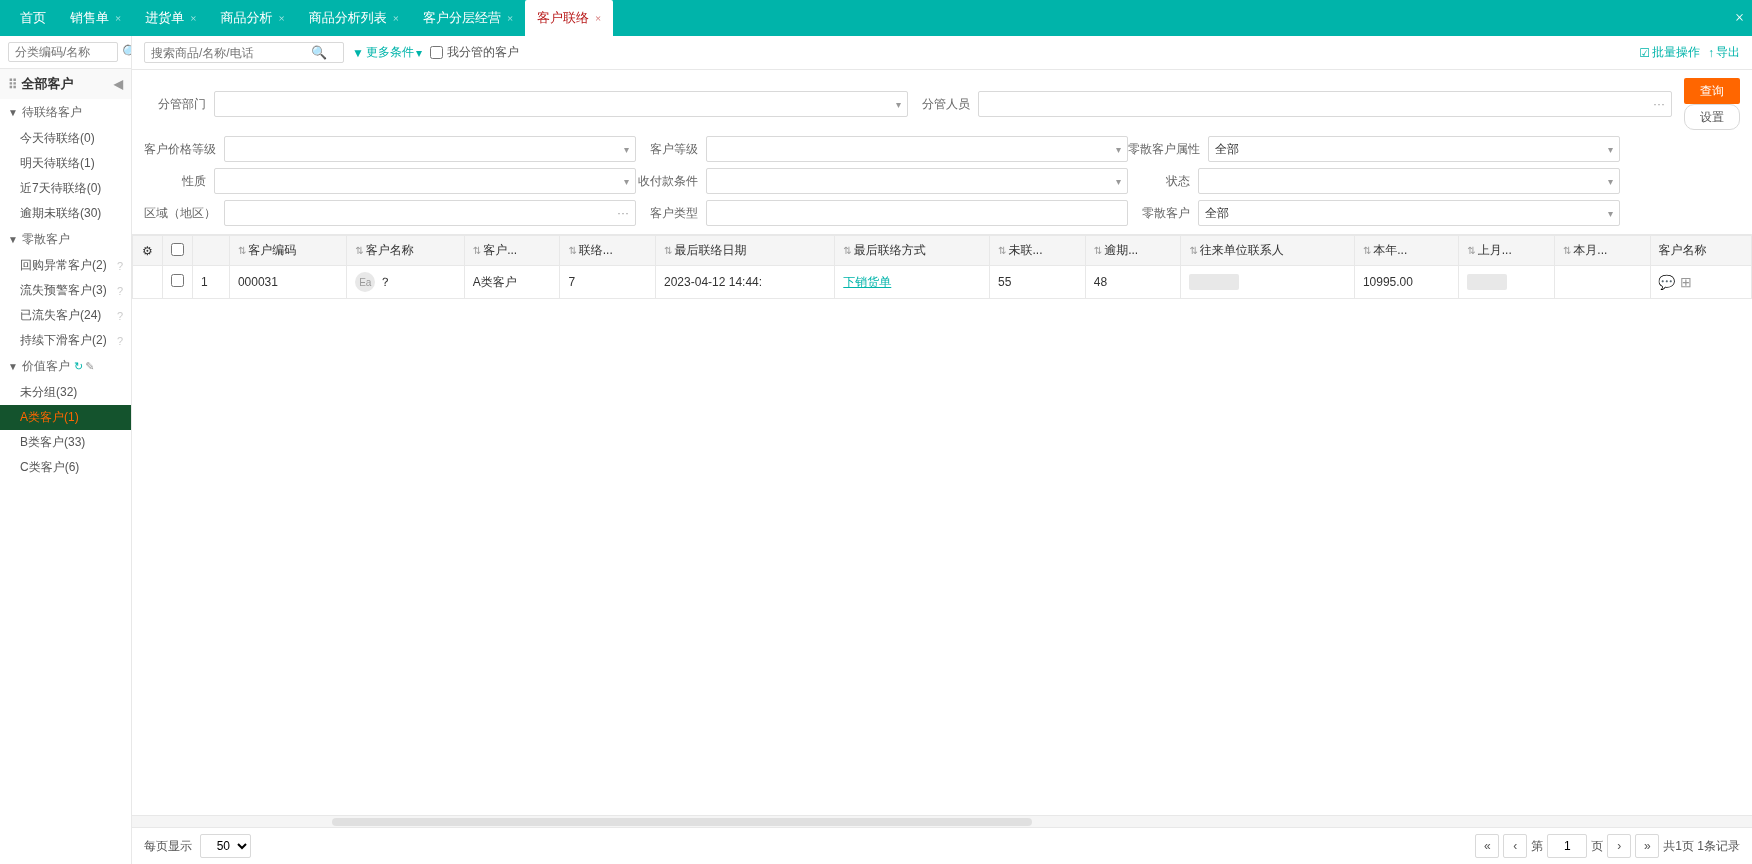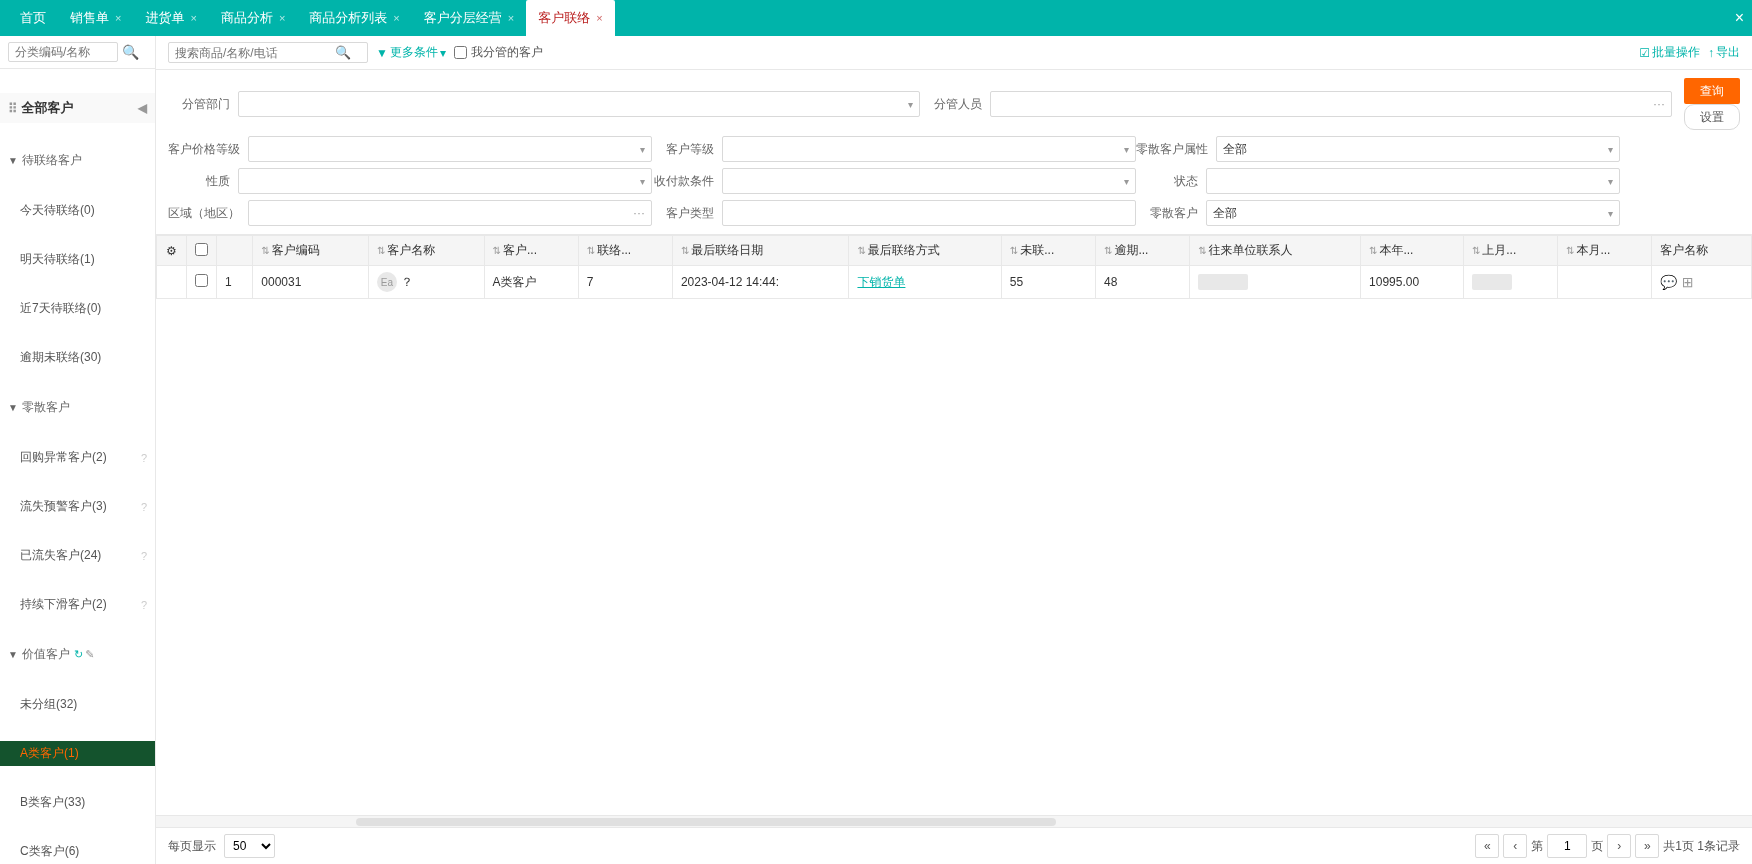--- a/index.html
+++ b/index.html
@@ -5,20 +5,21 @@
     * { margin: 0; padding: 0; box-sizing: border-box; }
     body { font-family: 'Microsoft YaHei', Arial, sans-serif; font-size: 12px; background: #f5f5f5; width: 1752px; height: 864px; overflow: hidden; }
 
     
     .top-nav {
       height: 36px;
       background: #00b4aa;
       display: flex;
       align-items: center;
       padding: 0 8px;
+      font-family: Liberation Serif, serif;
     }
     .top-nav-item {
       height: 36px;
       padding: 0 12px;
       display: flex;
       align-items: center;
       color: #fff;
       cursor: pointer;
       font-size: 13px;
       white-space: nowrap;
@@ -48,28 +49,27 @@
     }
 
     
     .main-layout {
       display: flex;
       height: calc(864px - 36px);
     }
 
     
     .sidebar {
-      width: 156px;
+      width: 132px;
       background: #fff;
       border-right: 1px solid #e8e8e8;
       display: flex;
       flex-direction: column;
       overflow-y: auto;
       flex-shrink: 0;
-      gap: 24px;
     }
     .sidebar-search {
       display: flex;
       align-items: center;
       padding: 6px 8px;
       border-bottom: 1px solid #e8e8e8;
     }
     .sidebar-search input {
       border: 1px solid #d9d9d9;
       border-radius: 2px;
@@ -373,20 +373,21 @@
       outline: none;
     }
     .page-size-select {
       border: 1px solid #d9d9d9;
       border-radius: 2px;
       height: 24px;
       font-size: 12px;
       padding: 0 4px;
       outline: none;
       background: #fff;
+      text-align: right;
     }
     .scrollbar-container {
       height: 12px;
       background: #f5f5f5;
       border-top: 1px solid #e8e8e8;
       position: relative;
     }
     .scrollbar-track {
       height: 8px;
       background: #e0e0e0;

